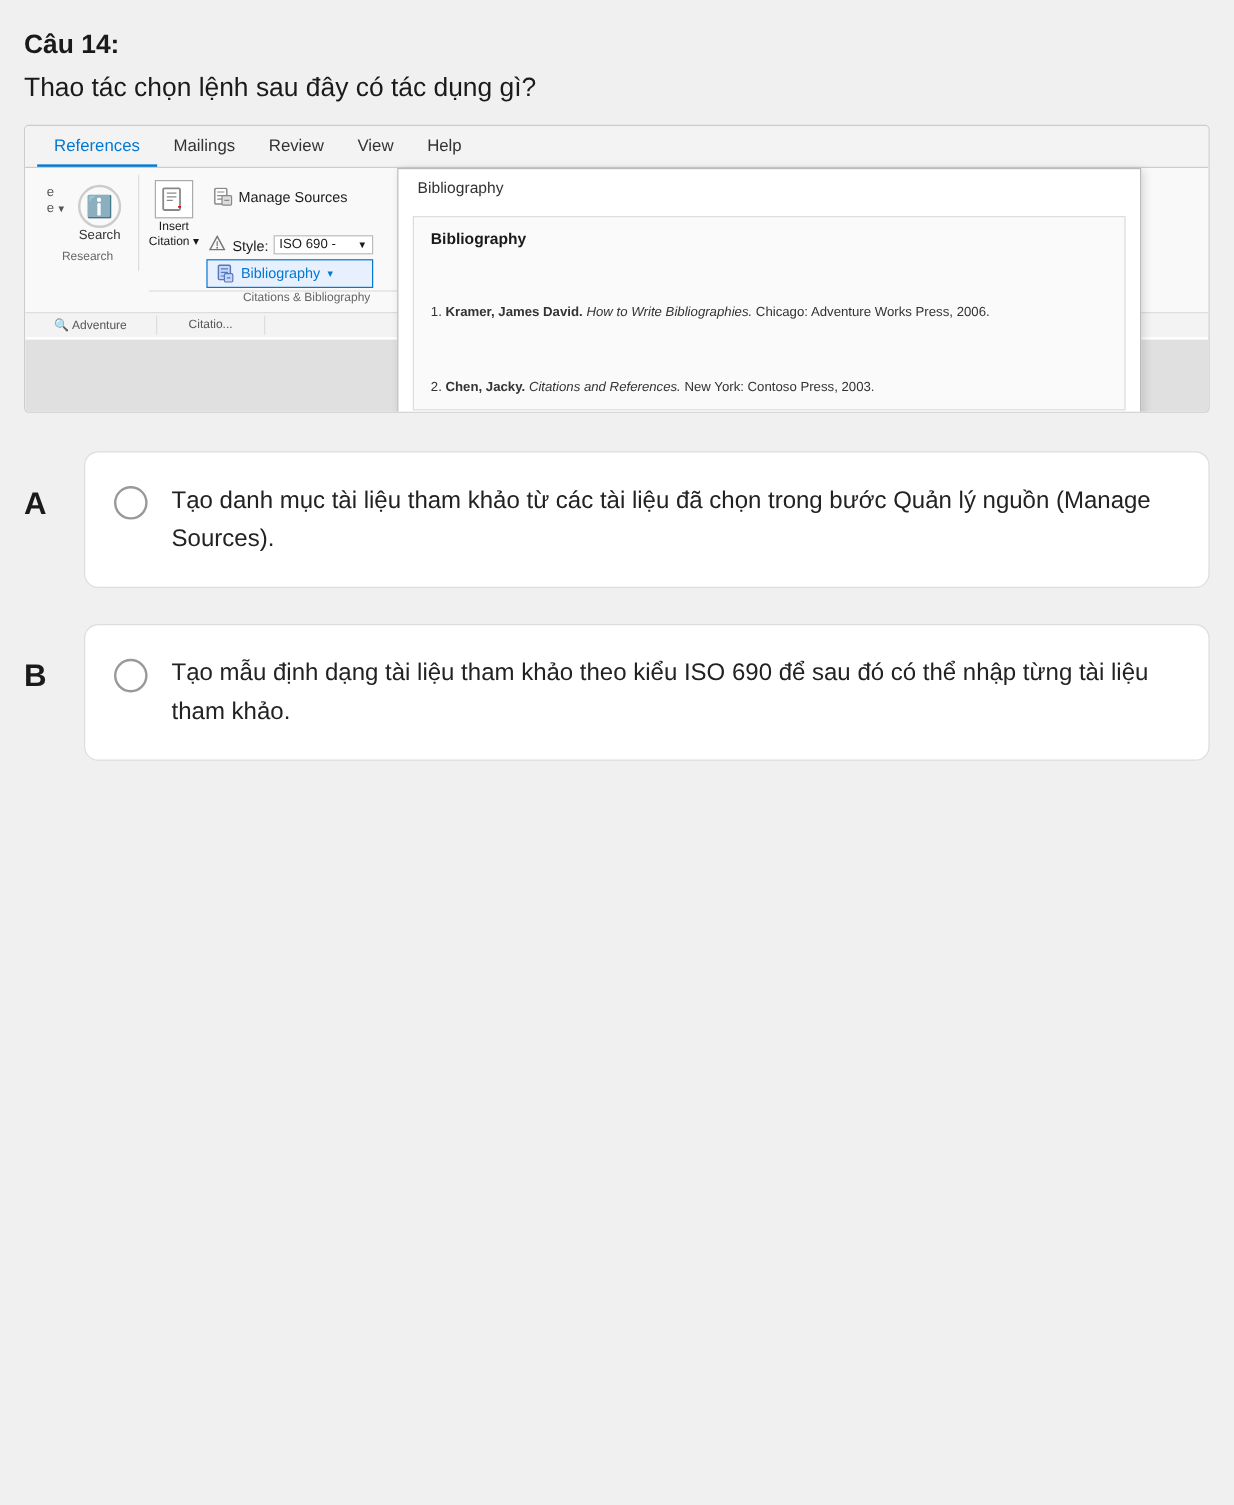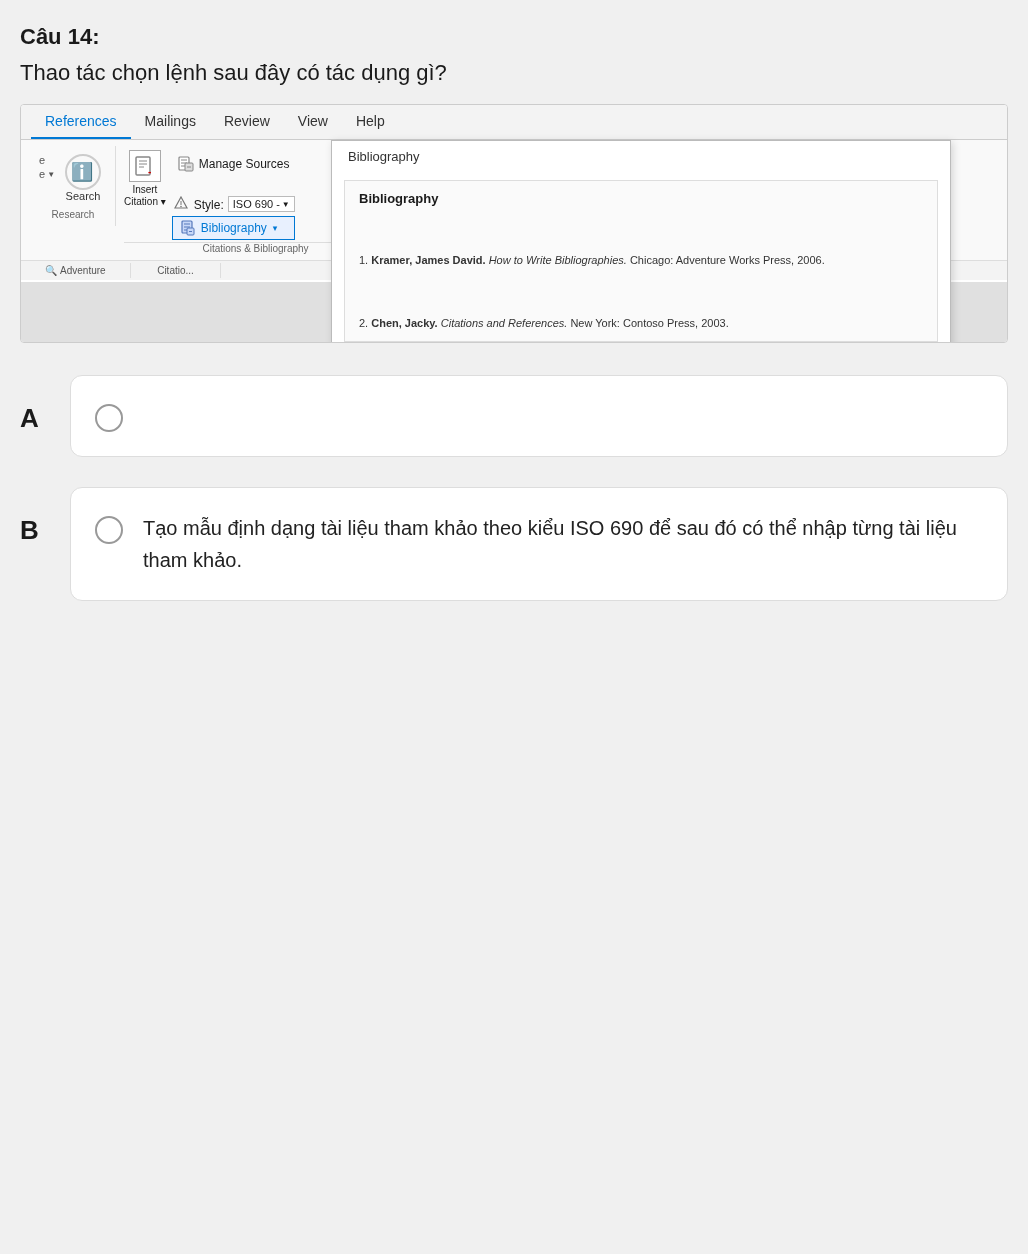--- a/index.html
+++ b/index.html
@@ -302,21 +302,21 @@
       align-items: center;
       justify-content: center;
       font-size: 16px;
       color: #e44;
       position: relative;
     }
 
     .style-dropdown {
       display: flex;
       align-items: center;
-      gap: 2px;
+      gap: 18px;
       border: 1px solid #bbb;
       padding: 1px 4px;
       font-size: 11px;
       background: #fff;
       cursor: pointer;
       margin-top: 16px;
     }
 
     .bibliography-btn {
       display: flex;
@@ -588,20 +588,21 @@
     <div class="doc-area"></div>
 
   </div>
 
   <div class="answer-section">
 
     <div class="answer-row">
       <div class="answer-label">A</div>
       <div class="answer-card">
         <div class="radio-circle"></div>
+        <div class="answer-text">Tạo danh mục tài liệu tham khảo từ các tài liệu đã chọn trong bước Quản lý nguồn (Manage Sources).</div>
       </div>
     </div>
 
     <div class="answer-row">
       <div class="answer-label">B</div>
       <div class="answer-card">
         <div class="radio-circle"></div>
         <div class="answer-text">Tạo mẫu định dạng tài liệu tham khảo theo kiểu ISO 690 để sau đó có thể nhập từng tài liệu tham khảo.</div>
       </div>
     </div>

